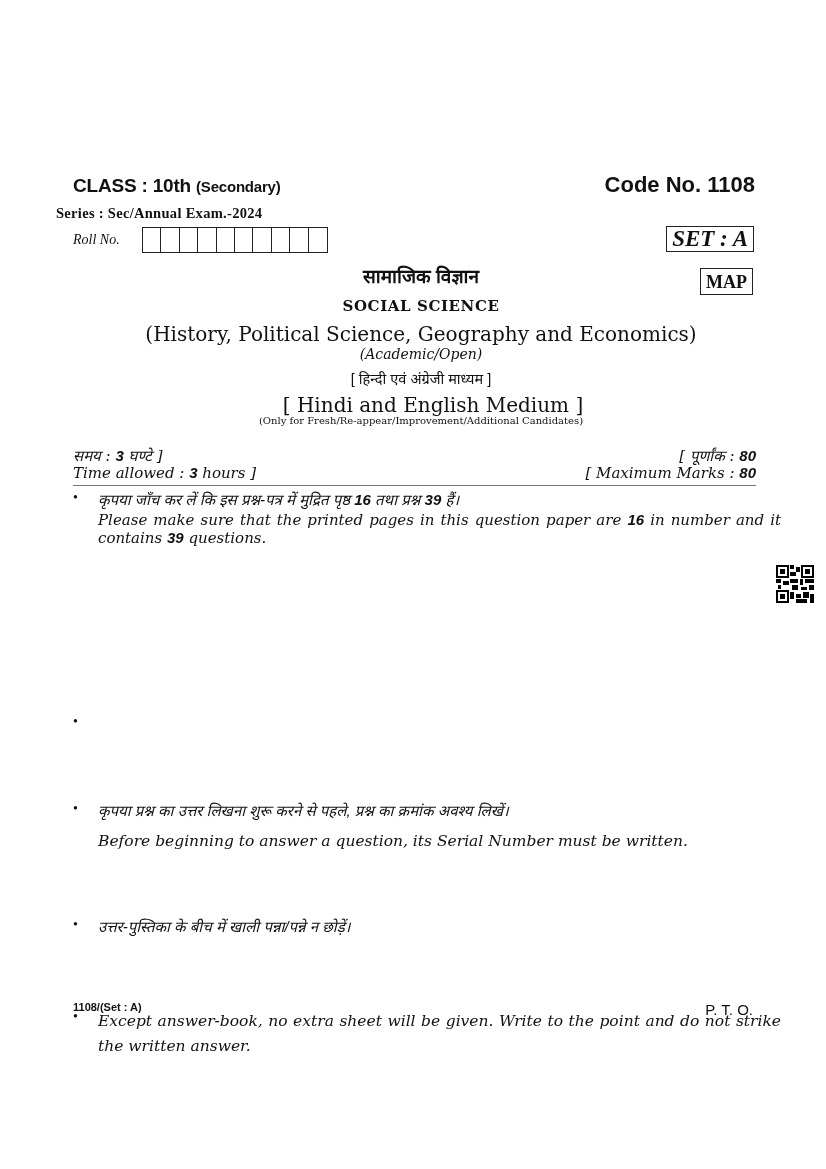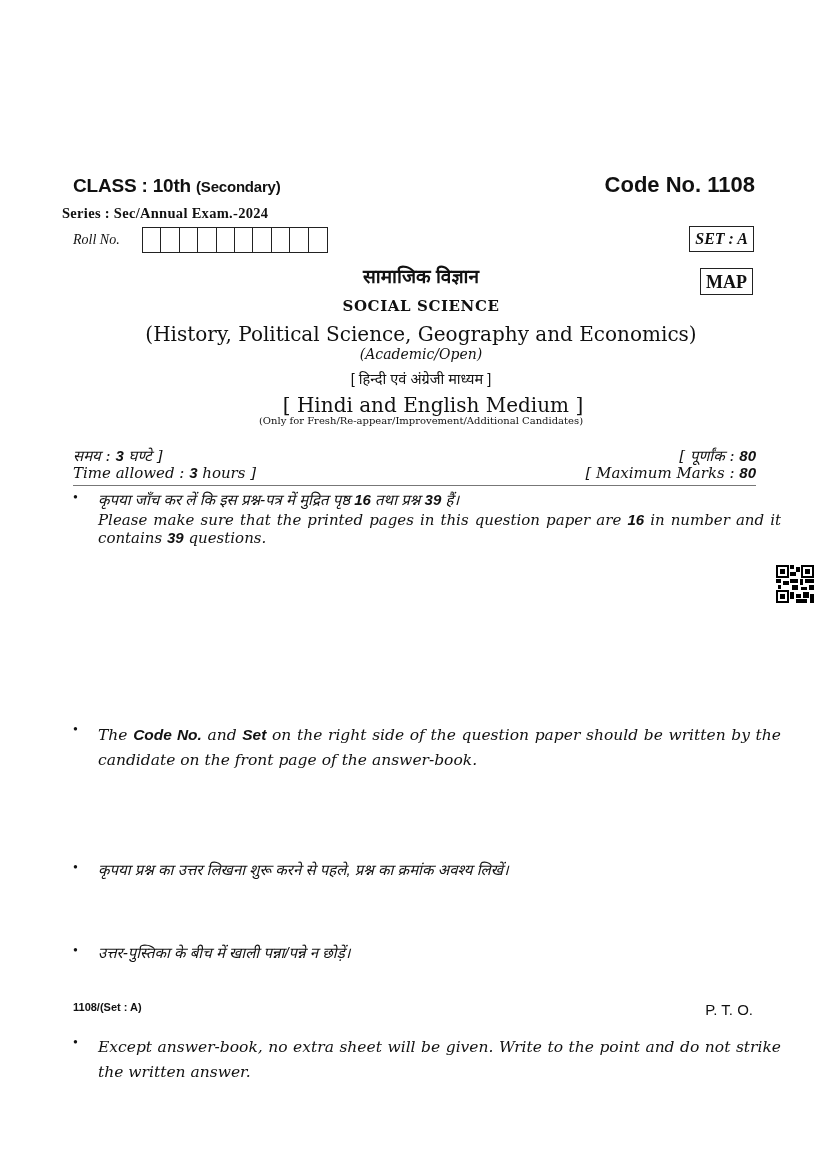--- a/index.html
+++ b/index.html
@@ -5,27 +5,27 @@
     html, body { margin: 0; padding: 0; background: #ffffff; }
     body { width: 826px; height: 1169px; position: relative; overflow: hidden; color: #111; }
     .abs { position: absolute; }
     .sans { font-family: "Liberation Sans", sans-serif; }
     .serif { font-family: "DejaVu Serif", serif; }
     .libserif { font-family: "Liberation Serif", serif; }
 
     #class-line { left: 73px; top: 175px; font-size: 19px; font-weight: bold; letter-spacing: -0.2px; }
     #class-line .sub { font-size: 15px; }
     #code-no { right: 71px; top: 172px; font-size: 22px; font-weight: bold; }
-    #series { left: 62px; top: 205px; font-size: 14.5px; font-weight: bold; letter-spacing: 0.3px; }
+    #series { left: 56px; top: 205px; font-size: 14.5px; font-weight: bold; letter-spacing: 0.3px; }
     #roll-label { left: 73px; top: 232px; font-size: 14px; font-style: italic; }
     #roll-boxes { left: 142px; top: 227px; display: flex; border: 1.5px solid #222; height: 24px; }
     #roll-boxes .box { width: 18.4px; height: 24px; border-right: 1.5px solid #222; box-sizing: border-box; }
     #roll-boxes .box:last-child { border-right: none; }
 
-    #set-box { right: 72px; top: 226px; border: 1.5px solid #222; padding: 0 5px; height: 24px; line-height: 24px; font-size: 16px; font-weight: bold; font-style: italic; }
+    #set-box { right: 72px; top: 226px; border: 1.5px solid #222; padding: 0 5px; height: 24px; line-height: 24px; font-size: 23px; font-weight: bold; font-style: italic; }
     #map-box { right: 73px; top: 268px; border: 1.5px solid #222; padding: 0 5px; height: 25px; line-height: 26px; font-size: 18px; font-weight: bold; }
 
     .center { left: 8px; width: 826px; text-align: center; }
     #title-hi { top: 263px; font-size: 19px; font-weight: bold; }
     #title-en { top: 297px; font-size: 15px; font-weight: bold; letter-spacing: 0.6px; }
     #subjects { top: 322px; font-size: 20px; }
     #academic { top: 346px; font-size: 14px; font-style: italic; }
     #medium-hi { top: 368px; font-size: 14.5px; }
     #medium-en { top: 393px; font-size: 20px; margin-left: 12px; }
     #candidates { top: 415px; font-size: 10px; }
@@ -129,28 +129,26 @@
     <rect x="11" y="16" width="3" height="2"></rect>
       <rect x="15" y="15" width="3" height="3"></rect>
       <rect x="19" y="16" width="2" height="5"></rect>
     <rect x="11" y="19" width="6" height="2"></rect>
       <rect x="1" y="11" width="2" height="2"></rect>
   </g>
 </svg>
 
 <div class="abs instr bullet-row" style="top:657px;">
   <span class="bullet">•</span>
-  <div class="en2 serif" style="margin-top:8px;">
-    <span>The </span><b>Code No.</b><span> and </span><b>Set</b><span> on the right side of the question paper should be written by the candidate on the front page of the answer-book.</span>
-  </div>
 </div>
 
 <div class="abs instr bullet-row" style="top:744px;">
   <span class="bullet">•</span>
   <div class="hi sans">कृपया प्रश्न का उत्तर लिखना शुरू करने से पहले, प्रश्न का क्रमांक अवश्य लिखें।</div>
+  <div class="en2 serif" style="margin-top:8px;">Before beginning to answer a question, its Serial Number must be written.</div>
 </div>
 
 <div class="abs instr bullet-row" style="top:807px;">
   <span class="bullet">•</span>
   <div class="hi sans">उत्तर-पुस्तिका के बीच में खाली पन्ना/पन्ने न छोड़ें।</div>
 </div>
 
 <div class="abs instr bullet-row" style="top:870px;">
   <span class="bullet">•</span>
   <div class="en2 serif" style="margin-top:9px;">Except answer-book, no extra sheet will be given. Write to the point and do not strike the written answer.</div>

